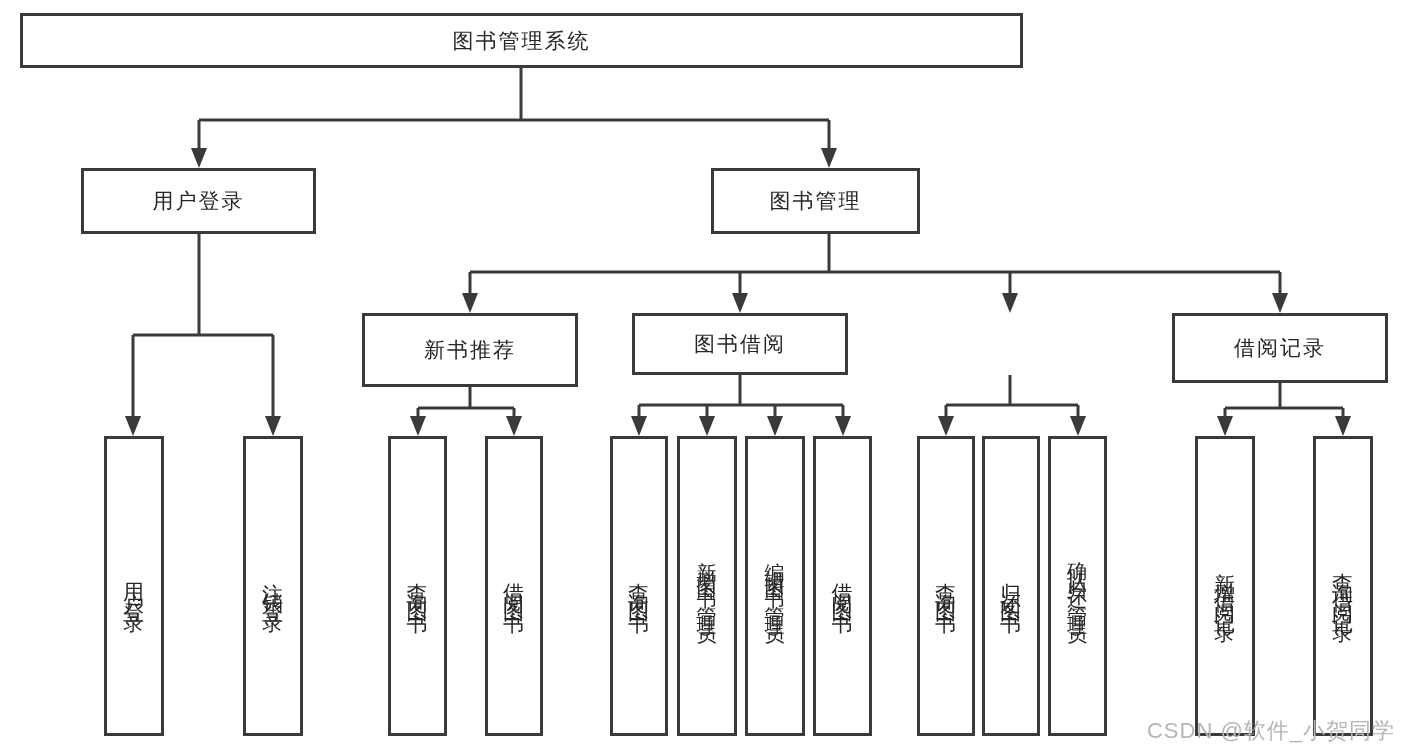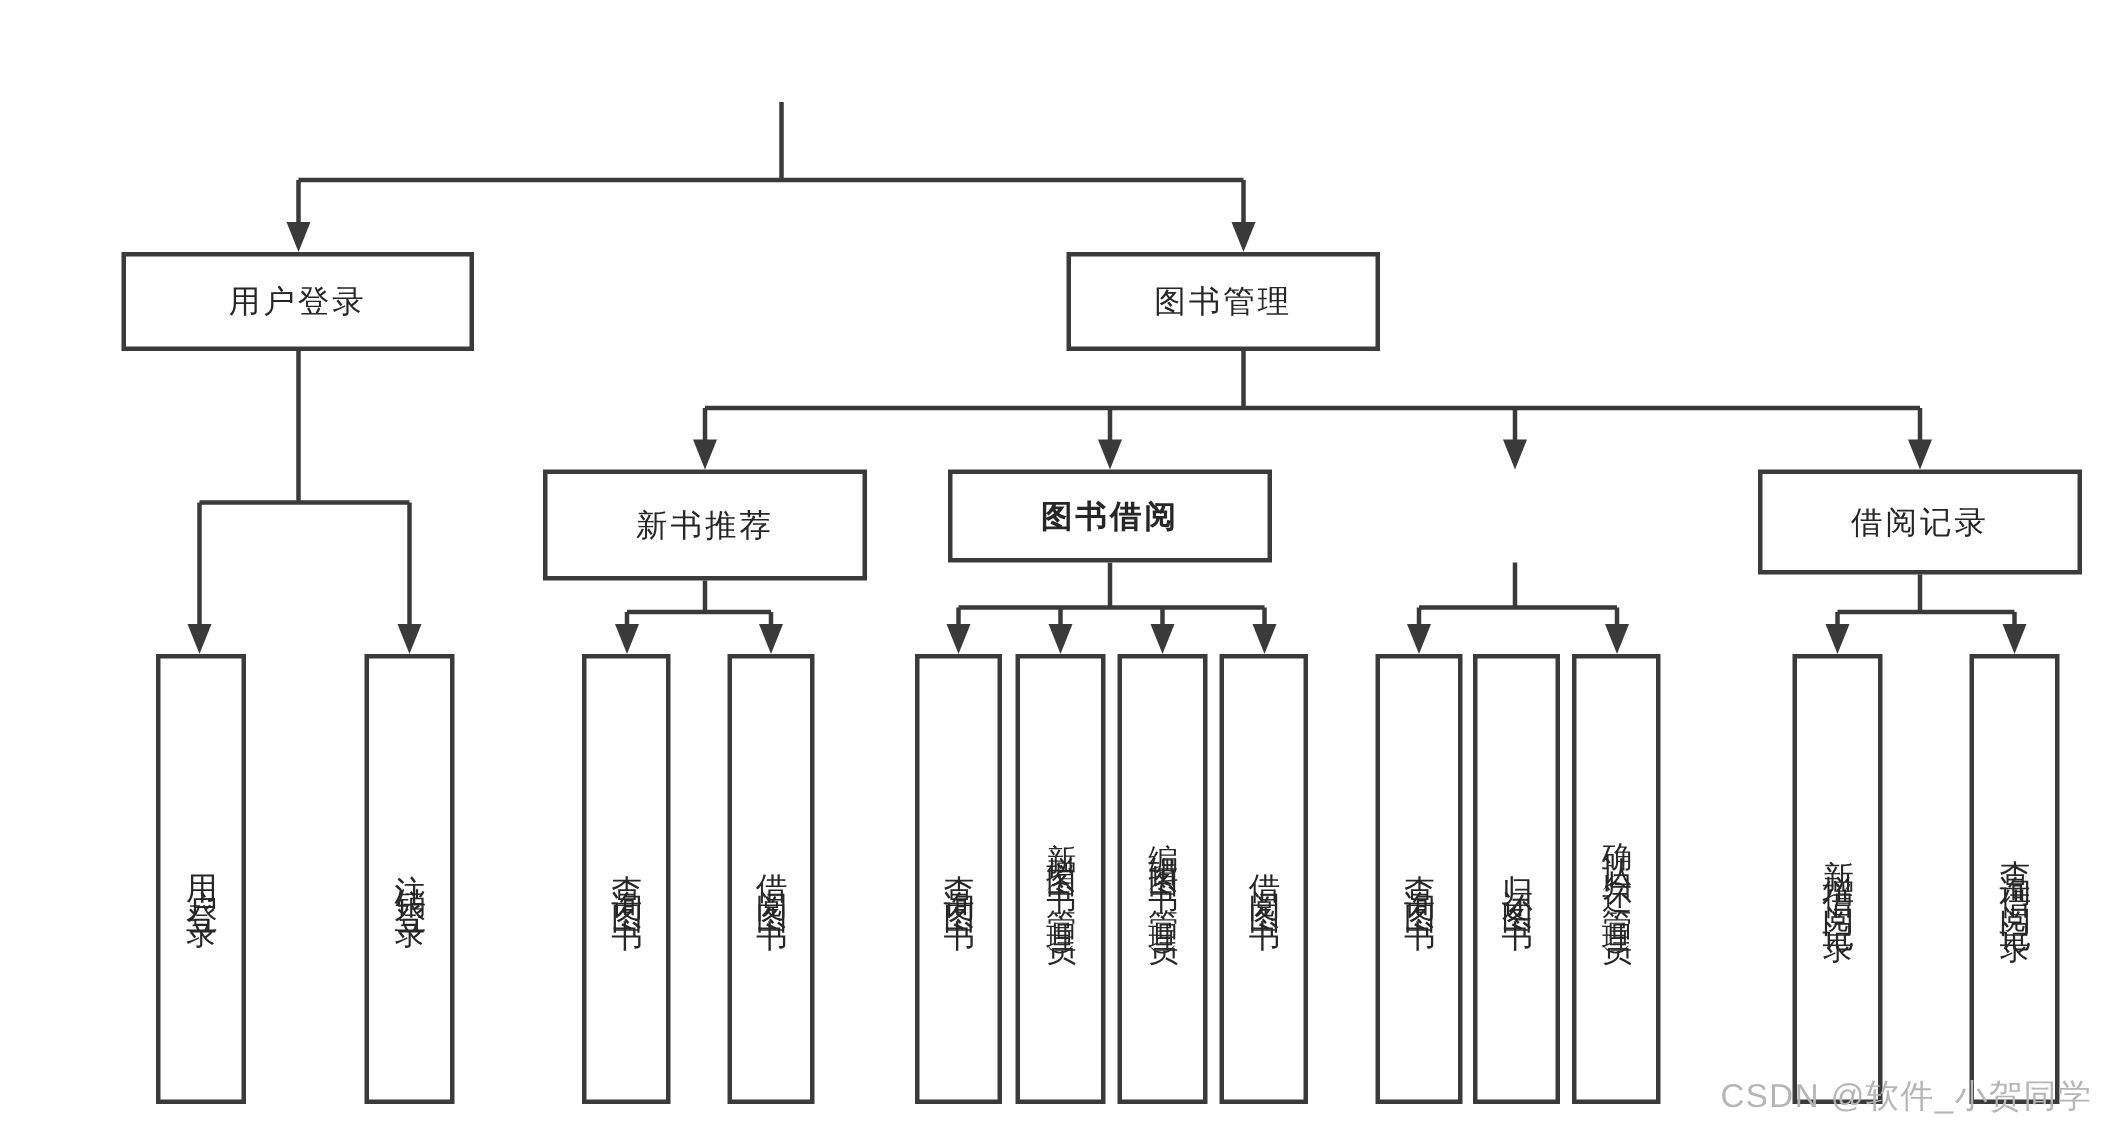--- a/index.html
+++ b/index.html
@@ -123,32 +123,35 @@
       <polygon points="699,416 715,416 707,436"></polygon>
       <polygon points="767,416 783,416 775,436"></polygon>
       <polygon points="835,416 851,416 843,436"></polygon>
       <polygon points="938,416 954,416 946,436"></polygon>
       <polygon points="1070,416 1086,416 1078,436"></polygon>
       <polygon points="1217,416 1233,416 1225,436"></polygon>
       <polygon points="1335,416 1351,416 1343,436"></polygon>
     </g>
   </svg>
 
+  <div class="node hbox" style="left:20px; top:13px; width:1003px; height:55px;">
+    <span>图书管理系统</span>
+  </div>
 
   <div class="node hbox" style="left:81px; top:168px; width:235px; height:66px;">
     <span>用户登录</span>
   </div>
   <div class="node hbox" style="left:711px; top:168px; width:209px; height:66px;">
     <span>图书管理</span>
   </div>
 
   <div class="node hbox" style="left:362px; top:313px; width:216px; height:74px;">
     <span>新书推荐</span>
   </div>
-  <div class="node hbox" style="left:632px; top:313px; width:216px; height:62px;font-weight:bold;">
+  <div class="node hbox" style="left:632px; top:313px; width:216px; height:62px;">
     <span>图书借阅</span>
   </div>
   <div class="node hbox" style="left:1172px; top:313px; width:216px; height:70px;">
     <span>借阅记录</span>
   </div>
 
   <div class="node vbox" style="left:104px; top:436px; width:60px; height:300px;">
     <span>用户登录</span>
   </div>
   <div class="node vbox" style="left:243px; top:436px; width:60px; height:300px;">

